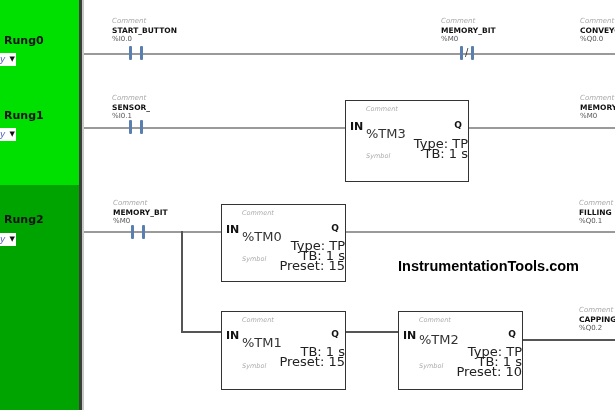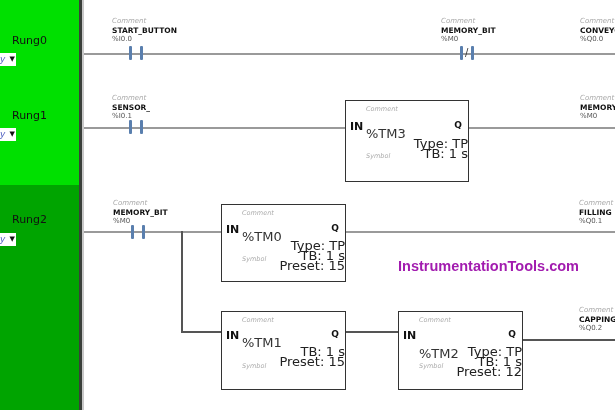--- a/index.html
+++ b/index.html
@@ -3,21 +3,21 @@
 <meta charset="utf-8">
 <style>
   html,body{margin:0;padding:0;}
   body{width:615px;height:410px;overflow:hidden;background:#fff;font-family:"DejaVu Sans",sans-serif;position:relative;}
   .sidebar{position:absolute;left:0;top:0;width:79px;height:410px;}
   .rung-band{position:absolute;left:0;width:79px;}
   .band0{top:0;height:185px;background:#00e000;}
   .band2{top:185px;height:225px;background:#00a400;}
   .sep{position:absolute;left:79px;top:0;width:3px;height:410px;background:#3a3f3a;}
   .sep2{position:absolute;left:82px;top:0;width:2px;height:410px;background:#c8c8c8;}
-  .rung-label{position:absolute;left:12px;font-size:11px;font-weight:normal;color:#111;}
+  .rung-label{position:absolute;left:4px;font-size:11px;font-weight:bold;color:#111;}
   .sel{position:absolute;left:0;width:16px;height:13px;background:#fff;font-size:9px;line-height:13px;color:#333;padding-left:0;}
   .sel .t{position:absolute;left:0;top:0;font-style:italic;color:#5060c0;}
   .sel .arr{position:absolute;right:1px;top:0;font-size:7px;color:#111;}
   .wire{position:absolute;height:2px;background:#9a9a9a;}
   .vwire{position:absolute;width:2px;background:#555;}
   .hdark{position:absolute;height:2px;background:#555;}
   .lbl{position:absolute;font-size:7px;line-height:9px;}
   .cmt{color:#aaa;font-style:italic;}
   .sym{font-weight:bold;color:#111;font-size:7.5px;}
   .addr{color:#555;}
@@ -25,21 +25,21 @@
   .contact .b{position:absolute;top:0;width:3px;height:14px;background:#5a7fae;border-radius:1px;}
   .contact .b1{left:2px;} .contact .b2{left:13px;}
   .contact .slash{position:absolute;left:7px;top:1px;font-size:10px;color:#333;line-height:12px;}
   .fb{position:absolute;border:1.5px solid #333;background:#fff;box-sizing:border-box;}
   .fb .in{position:absolute;left:4px;font-size:11px;font-weight:bold;color:#111;}
   .fb .q{position:absolute;right:6px;font-size:9px;font-weight:bold;color:#111;}
   .fb .c{position:absolute;font-size:6.5px;color:#aaa;font-style:italic;}
   .fb .s{position:absolute;font-size:6.5px;color:#aaa;font-style:italic;margin-top:36px;}
   .fb .tm{position:absolute;font-size:13px;color:#333;}
   .fb .params{position:absolute;left:0;right:0;text-align:right;font-size:13px;line-height:10px;color:#222;}
-  .watermark{position:absolute;left:398px;top:258px;font-size:14.5px;font-weight:bold;color:#a21caf;font-family:"Liberation Sans",sans-serif;}
+  .watermark{position:absolute;left:398px;top:258px;font-size:14.5px;font-weight:bold;color:#000000;font-family:"Liberation Sans",sans-serif;}
 </style>
 </head>
 <body>
 
 <div class="sidebar">
   <div class="rung-band band0"></div>
   <div class="rung-band band2"></div>
   <div class="rung-label" style="top:34px;">Rung0</div>
   <div class="sel" style="top:53px;">
       <span class="t">y</span>
@@ -157,25 +157,25 @@
     <div>TB: 1 s</div>
     <div>Preset: 15</div>
   </div>
 </div>
 
 <div class="fb" style="left:398px;top:311px;width:125px;height:79px;">
   <span class="in" style="top:17px;">IN</span>
   <span class="q" style="top:17px;">Q</span>
   <span class="c" style="left:20px;top:4px;">Comment</span>
   <span class="s" style="left:20px;top:14px;">Symbol</span>
-  <span class="tm" style="left:20px;top:34px;">%TM2</span>
+  <span class="tm" style="left:20px;top:20px;">%TM2</span>
   <div class="params" style="top:35px;">
     <div>Type: TP</div>
     <div>TB: 1 s</div>
-    <div>Preset: 12</div>
+    <div>Preset: 10</div>
   </div>
 </div>
 
 <div class="lbl" style="left:579px;top:199px;">
   <div class="cmt">Comment</div>
   <div class="sym">FILLING</div>
   <div class="addr">%Q0.1</div>
 </div>
 <div class="lbl" style="left:579px;top:306px;">
   <div class="cmt">Comment</div>

